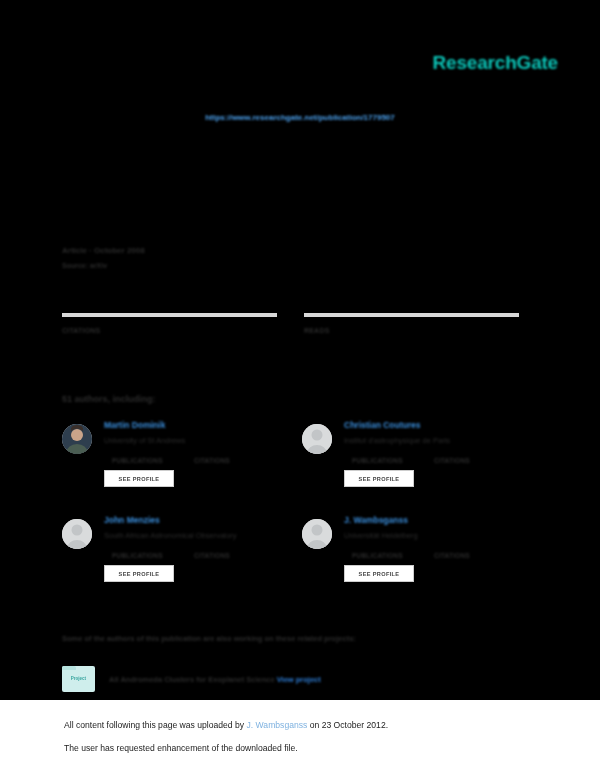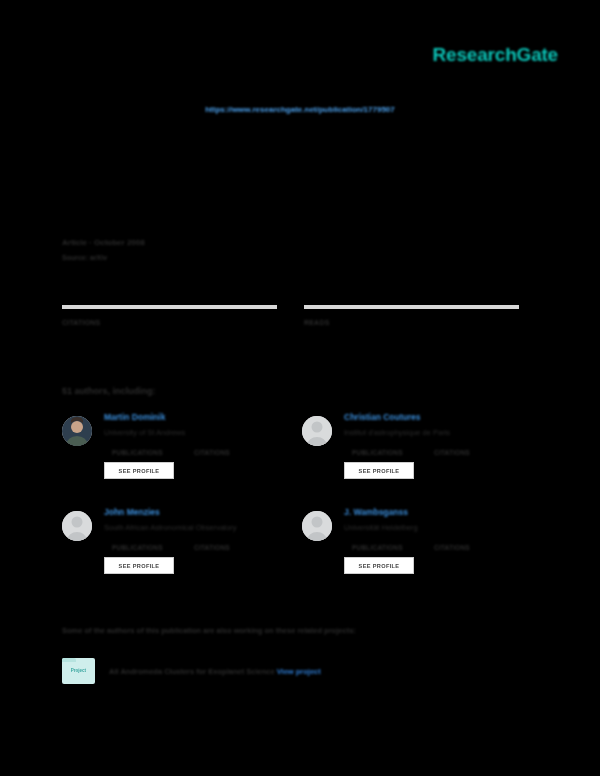--- a/index.html
+++ b/index.html
@@ -1,21 +1,21 @@
 <!DOCTYPE html>
 <html><head>
 <meta charset="utf-8">
 <style>
   html,body{margin:0;padding:0;background:#000;}
   body{width:600px;height:776px;font-family:"Liberation Sans",sans-serif;}
 
   .page{position:relative;width:600px;height:776px;background:#000;overflow:hidden;}
 
   
-  .scan{position:absolute;left:0;top:0;width:600px;height:700px;background:#000;}
+  .scan{position:absolute;left:0;top:8px;width:600px;height:700px;background:#000;}
 
   .rg-logo{position:absolute;right:42px;top:44px;font-size:19px;font-weight:bold;
            letter-spacing:-.2px;color:#0bc5b8;filter:blur(.9px);}
 
   .rg-url{position:absolute;left:300px;top:105px;transform:translateX(-50%);
           font-size:8px;font-weight:bold;color:#4da3f0;white-space:nowrap;
           filter:blur(1.15px);}
 
   .meta{position:absolute;left:62px;top:238px;filter:blur(1.05px);}
   .meta .line1{font-size:8px;font-weight:bold;color:#2b2b2b;margin-bottom:7px;}
@@ -187,14 +187,20 @@
         <span>Project</span>
       </div>
       <div class="proj-txt">
         <span>All Andromeda Clusters for Exoplanet Science</span>
         <a href="#">View project</a>
       </div>
     </div>
 
   </div>
 
+  <div class="footer">
+    <p class="f1">
+      <span>All content following this page was uploaded by </span><span class="nm">J. Wambsganss</span><span> on 23 October 2012.</span>
+    </p>
+    <p class="f2">The user has requested enhancement of the downloaded file.</p>
+  </div>
 
 </div>
 
 </body></html>

